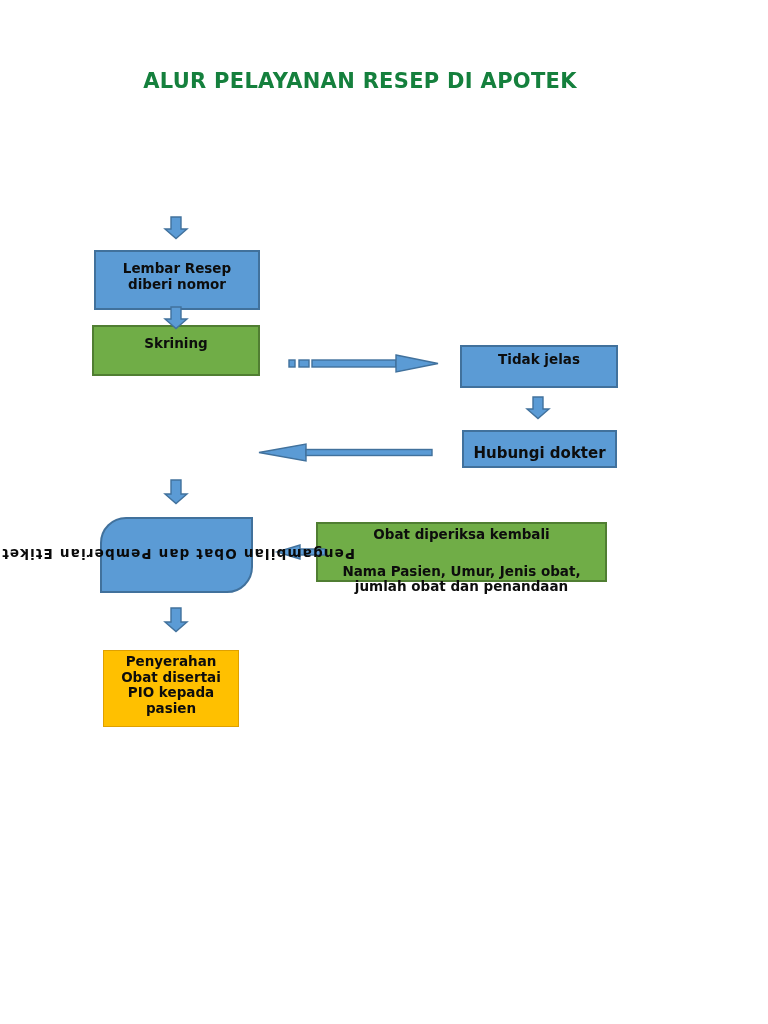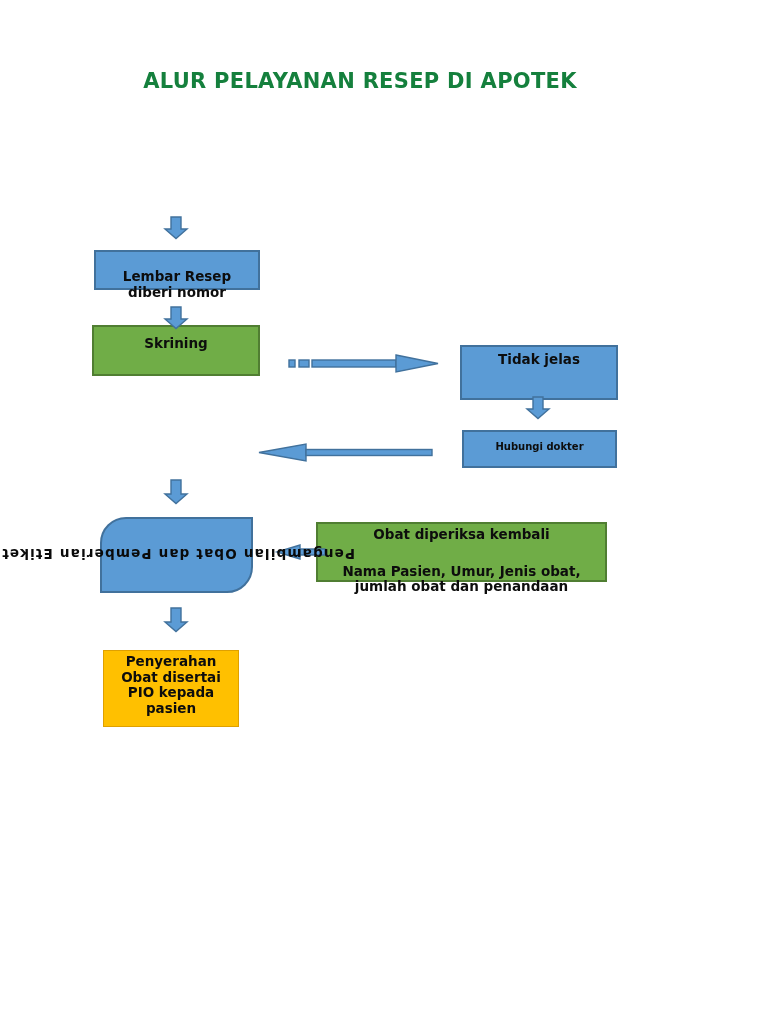--- a/index.html
+++ b/index.html
@@ -18,24 +18,24 @@
   .node {
     position:absolute; z-index:2; text-align:center;
     font-weight:bold; font-size:13.5px; line-height:16px;
     padding-top:3px;
   }
   .yellow { background:var(--box-yellow,#FFC000); border:1.5px solid var(--box-yellow-border,#DFA000); }
   .blue   { background:var(--box-blue,#5B9BD5);   border:2px solid var(--box-blue-border,#41719C); }
   .green  { background:var(--box-green,#70AD47);  border:2px solid var(--box-green-border,#507E32); }
 
   .n-resep    { left:105px; top:132px; width:142px; height:71px; padding-top:5px; }
-  .n-lembar   { left:94px;  top:250px; width:166px; height:40px; padding-top:16px; }
+  .n-lembar   { left:94px;  top:250px; width:166px; height:60px; padding-top:8px; }
   .n-skrining { left:92px;  top:325px; width:168px; height:51px; padding-top:8px; }
-  .n-tidak    { left:460px; top:345px; width:158px; height:55px; padding-top:4px; }
-  .n-hubungi  { left:462px; top:430px; width:155px; height:38px; padding-top:7px; font-size:10px; }
+  .n-tidak    { left:460px; top:345px; width:158px; height:43px; padding-top:4px; }
+  .n-hubungi  { left:462px; top:430px; width:155px; height:38px; padding-top:13px; font-size:15px; }
   .n-lengkap  { left:118px; top:434px; width:119px; height:39px; padding-top:3px; }
   .n-rounded  { left:100px; top:517px; width:153px; height:76px; border-radius:26px 0 26px 0; }
   .n-green2   { left:316px; top:522px; width:291px; height:60px; padding-top:3px; line-height:15px; }
   .n-green2 .p2 { margin-top:22px; }
   .n-penyer   { left:103px; top:650px; width:136px; height:77px; padding-top:3px; line-height:15.5px; }
 
   .flip-text {
     position:absolute; left:0; top:544px; width:356px; height:18px; z-index:6;
     transform:rotate(180deg); text-align:center;
     font-weight:bold; font-size:13.5px; letter-spacing:1.2px; white-space:nowrap;

